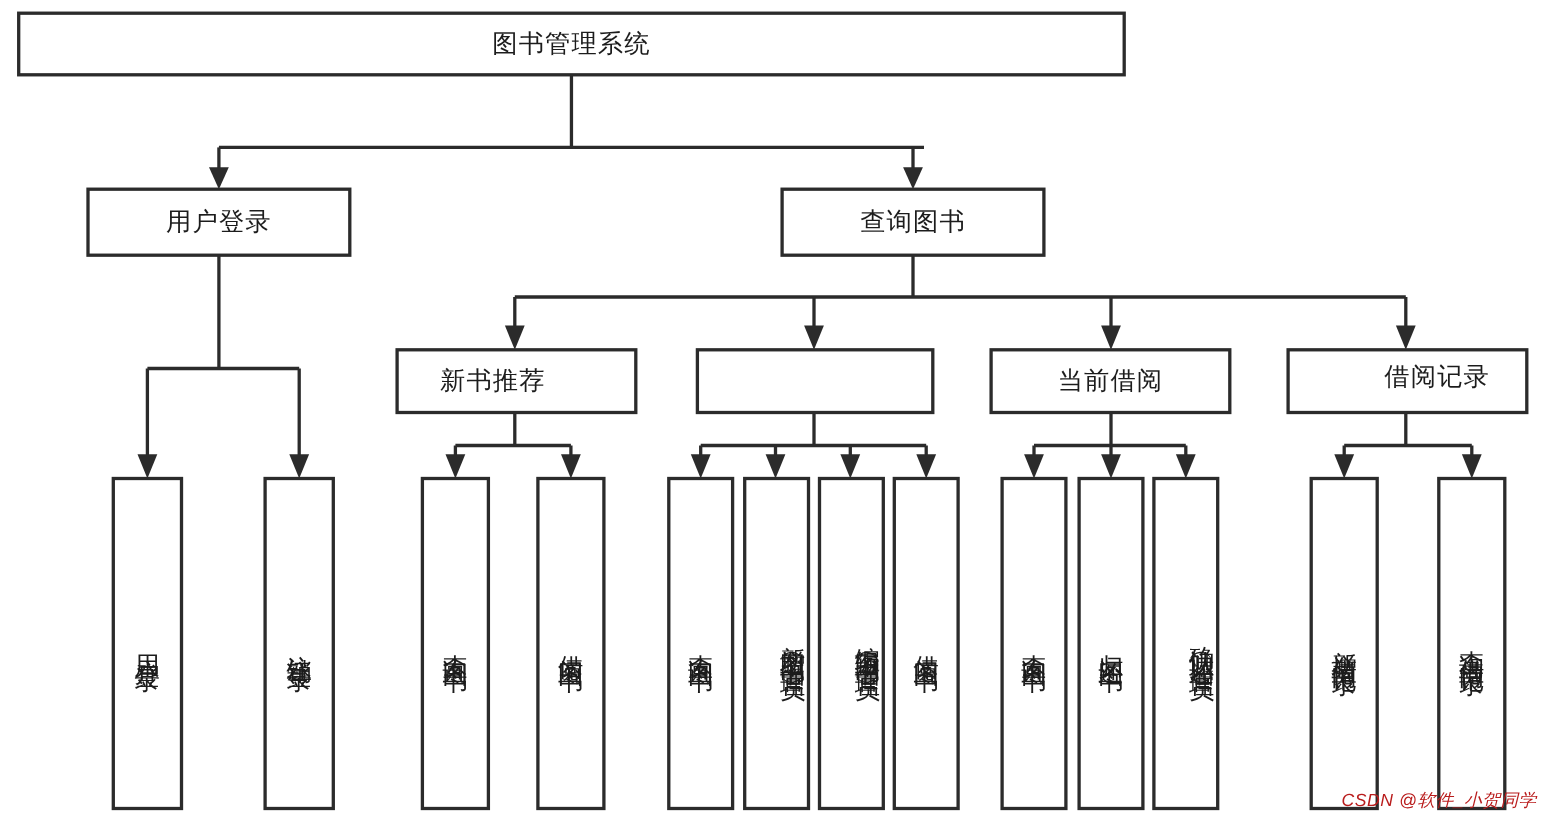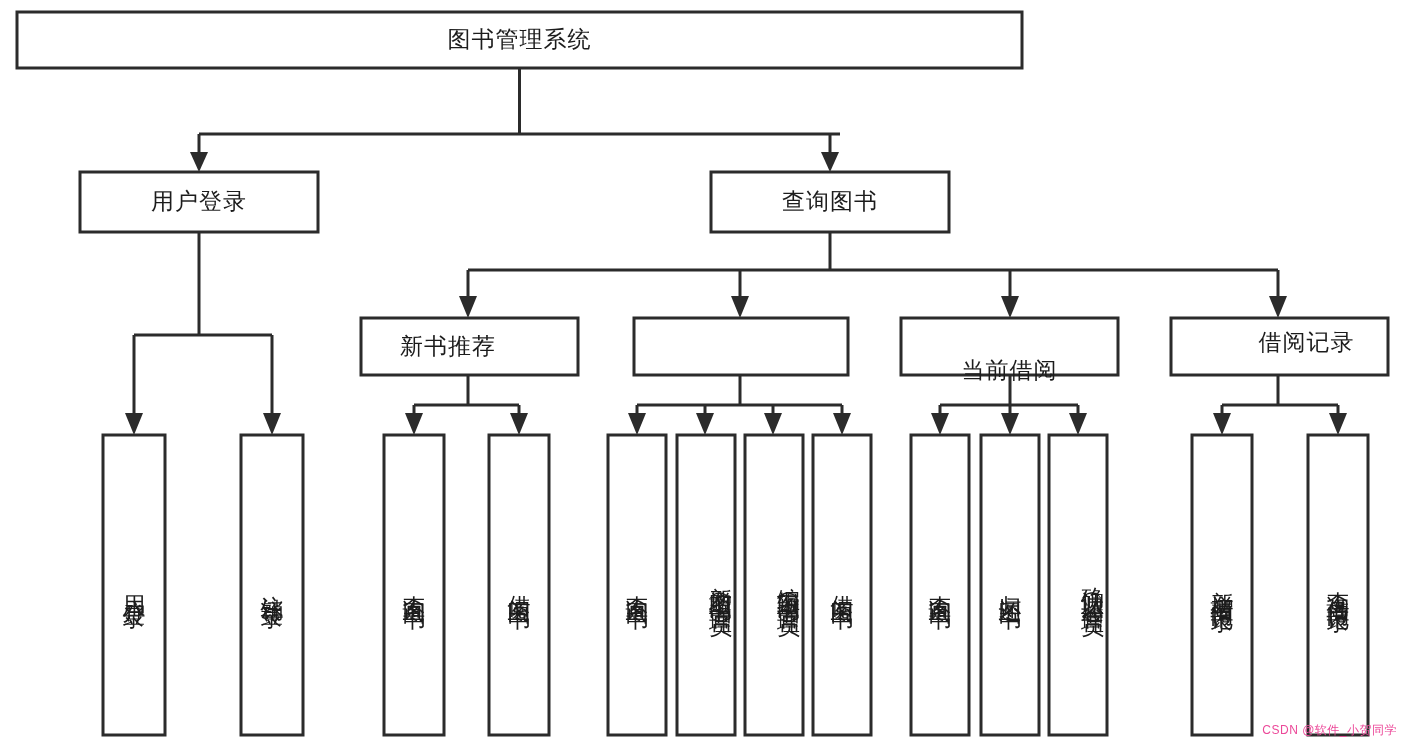--- a/index.html
+++ b/index.html
@@ -70,25 +70,26 @@
     padding-top: 4px;
   }
   .node-label.vertical.centered {
     align-items: center;
     padding-top: 0;
   }
   .watermark {
     position: absolute;
     right: 8px;
     bottom: 8px;
-    font-size: 12px;
-    color: #ec4899;
+    font-size: 16px;
+    color: #b91c1c;
     font-family: "Liberation Sans", "DejaVu Sans", sans-serif;
     letter-spacing: 0.5px;
     white-space: nowrap;
+    font-style: italic;
   }
 </style>
 </head>
 <body>
 
 <div id="diagram-root">
 
   <svg class="diagram-canvas" viewBox="0 0 1405 747">
 
     <g>
@@ -192,21 +193,21 @@
     <rect class="node-box" x="1192" y="435" width="60" height="300"></rect>
     <rect class="node-box" x="1308" y="435" width="60" height="300"></rect>
   </svg>
 
   <div class="node-label horizontal" style="left:17px; top:12px; width:1005px; height:56px;">图书管理系统</div>
 
   <div class="node-label horizontal" style="left:80px; top:172px; width:238px; height:60px;">用户登录</div>
   <div class="node-label horizontal" style="left:711px; top:172px; width:238px; height:60px;">查询图书</div>
 
   <div class="node-label horizontal" style="left:361px; top:318px; width:174px; height:57px;">新书推荐</div>
-  <div class="node-label horizontal" style="left:901px; top:318px; width:217px; height:57px;margin-top:24px;">当前借阅</div>
+  <div class="node-label horizontal" style="left:901px; top:318px; width:217px; height:57px;">当前借阅</div>
   <div class="node-label horizontal" style="left:1171px; top:318px; width:217px; height:49px;margin-left:27px;">借阅记录</div>
 
   <div class="node-label vertical centered" style="left:103px; top:435px; width:62px; height:300px;">用户登录</div>
   <div class="node-label vertical centered" style="left:241px; top:435px; width:62px; height:300px;">注销登录</div>
 
   <div class="node-label vertical centered" style="left:384px; top:435px; width:60px; height:300px;">查询图书</div>
   <div class="node-label vertical centered" style="left:489px; top:435px; width:60px; height:300px;">借阅图书</div>
 
   <div class="node-label vertical centered" style="left:608px; top:435px; width:58px; height:300px;">查询图书</div>
   <div class="node-label vertical" style="left:677px; top:435px; width:58px; height:300px;">新增图书（管理员）</div>

